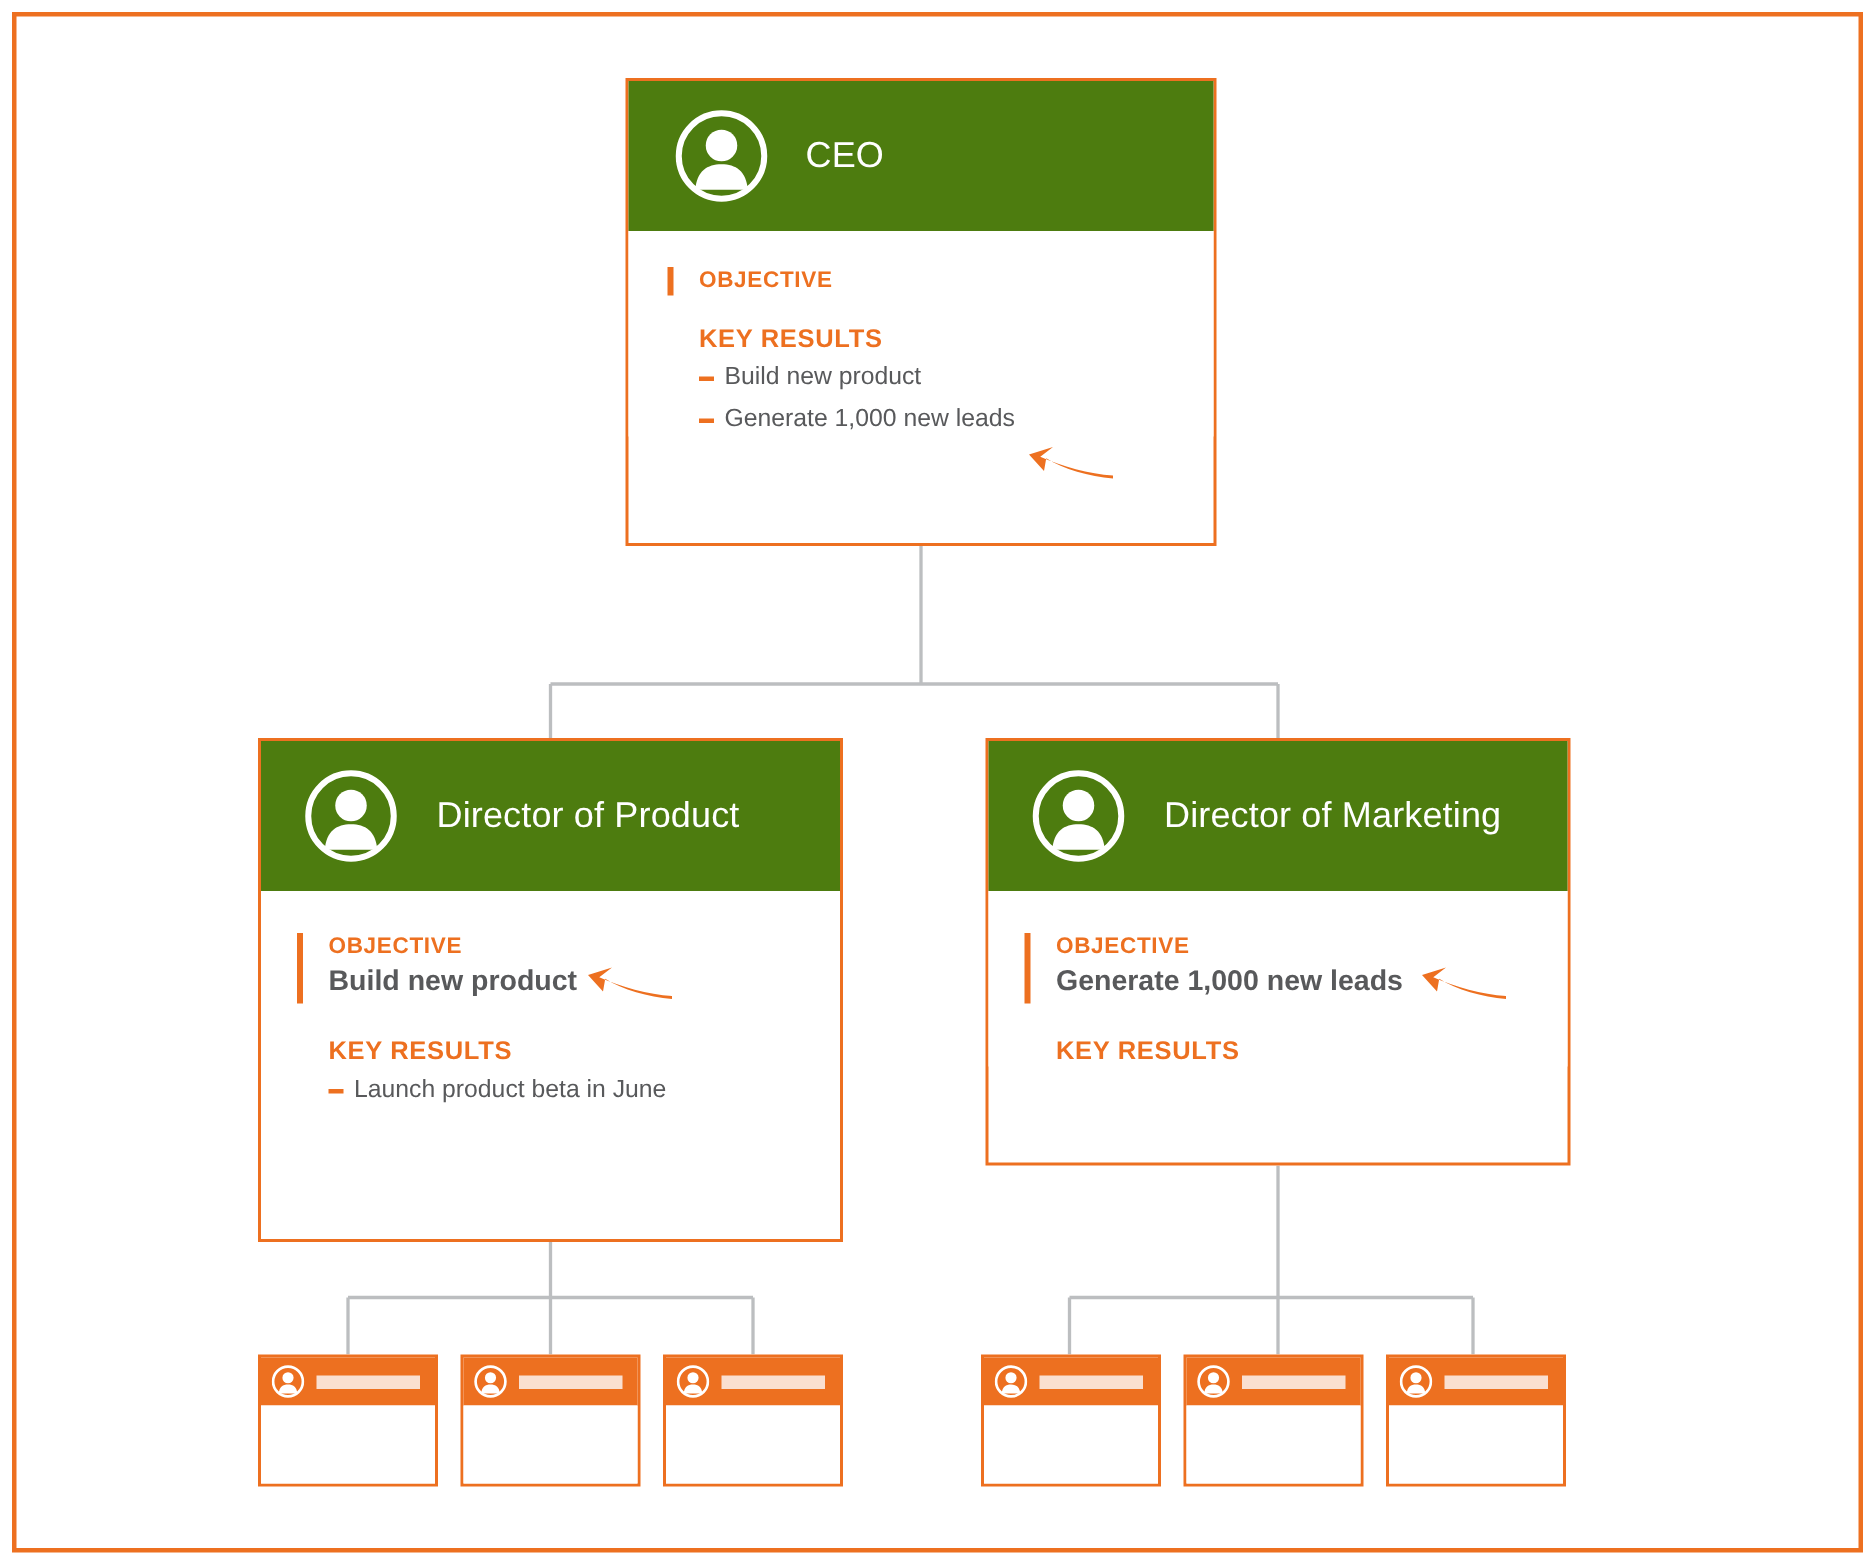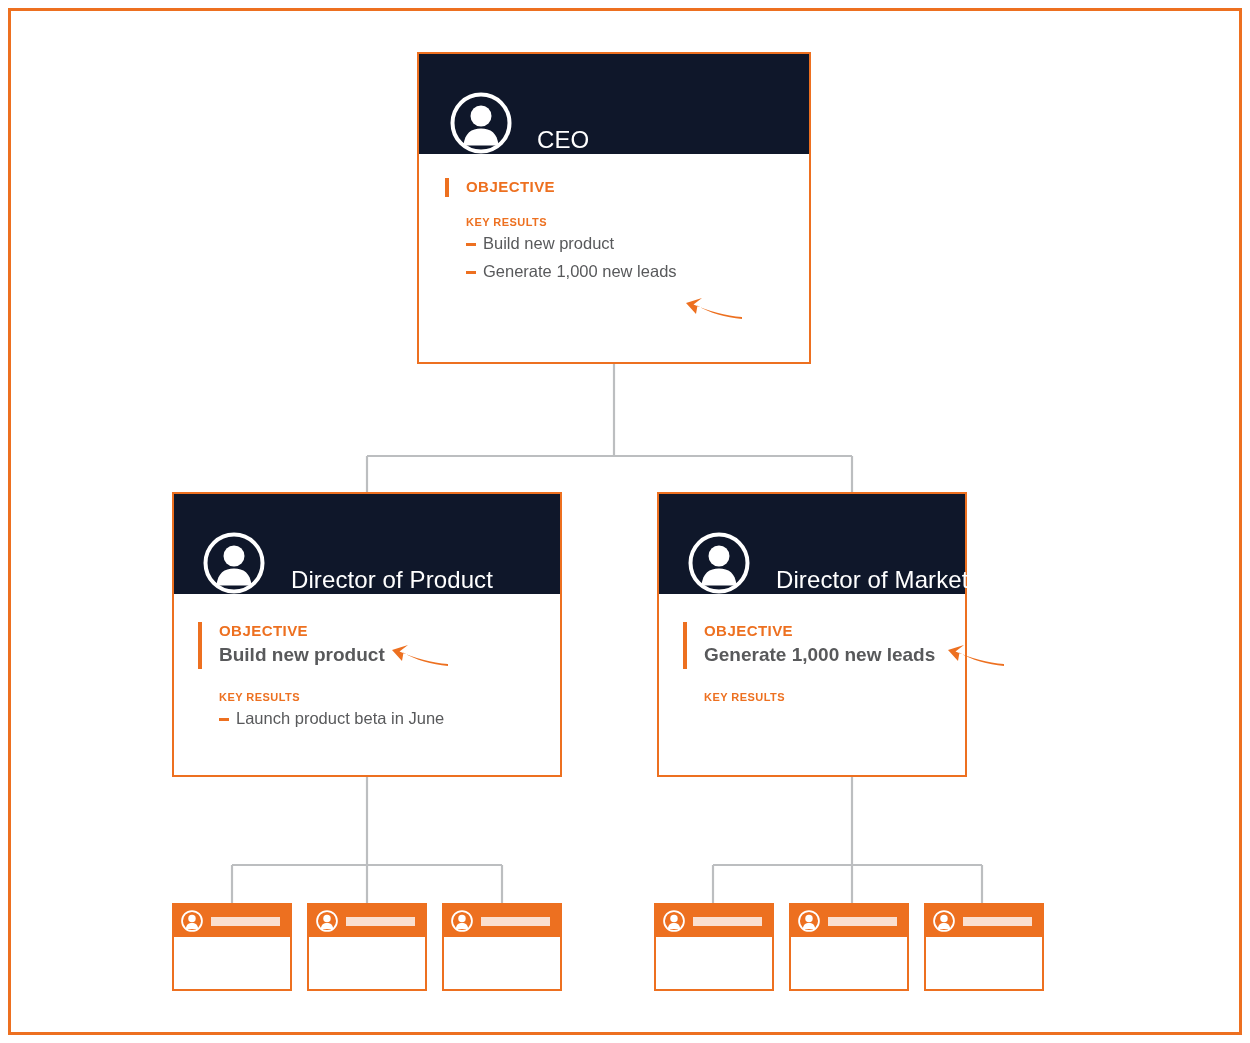--- a/index.html
+++ b/index.html
@@ -36,23 +36,23 @@
   }
 
   
   .card {
     position: absolute;
     background: #ffffff;
     border: 2px solid #ED7020;
     box-sizing: border-box;
   }
   .card-header {
-    background: #0f172a;
+    background: #4d7c0f;
     display: flex;
-    align-items: flex-end;
+    align-items: center;
     box-sizing: border-box;
   }
   .card-title {
     color: #ffffff;
     font-size: 24px;
     font-weight: 400;
     letter-spacing: .1px;
     white-space: nowrap;
   }
   .card-body {
@@ -70,21 +70,21 @@
     font-weight: bold;
     letter-spacing: .45px;
   }
   .objective-text {
     color: #58595B;
     font-weight: bold;
     line-height: 1.28;
   }
   .kr-heading {
     color: #ED7020;
-    font-size: 11px;
+    font-size: 17px;
     font-weight: bold;
     letter-spacing: .45px;
   }
   .kr-list {
     list-style: none;
     margin: 0;
     padding: 0;
   }
   .kr-item {
     position: relative;
@@ -193,21 +193,21 @@
       </div>
     </div>
   </div>
 
   <span class="arrow" style="left:682px; top:290px;">
     <svg width="62" height="34" viewBox="0 0 62 34" xmlns="http://www.w3.org/2000/svg">
       <path d="M60 27 C44 26 26 21 11.5 14.5 L20 8 L4 13 L14 24 L15.5 15.5 C27 23 44 27.5 60 29 Z" fill="#ED7020"></path>
     </svg>
   </span>
 
-  <div class="card" style="left:172px; top:492px; width:390px; height:285px;">
+  <div class="card" style="left:172px; top:492px; width:390px; height:336px;">
     <div class="card-header" style="height:100px; padding-left:29px;">
       <span>
         <svg class="avatar" width="62" height="62" viewBox="0 0 62 62" xmlns="http://www.w3.org/2000/svg">
           <circle cx="31" cy="31" r="28.5" fill="none" stroke="#ffffff" stroke-width="4"></circle>
           <circle cx="31" cy="24" r="10.5" fill="#ffffff"></circle>
           <path d="M13.5 53.5 C14.5 41 21.5 36.5 31 36.5 C40.5 36.5 47.5 41 48.5 53.5 Z" fill="#ffffff"></path>
         </svg>
       </span>
       <span class="card-title" style="margin-left:26px;">Director of Product</span>
     </div>
@@ -229,21 +229,21 @@
       </div>
     </div>
   </div>
 
   <span class="arrow" style="left:388px; top:637px;">
     <svg width="62" height="34" viewBox="0 0 62 34" xmlns="http://www.w3.org/2000/svg">
       <path d="M60 27 C44 26 26 21 11.5 14.5 L20 8 L4 13 L14 24 L15.5 15.5 C27 23 44 27.5 60 29 Z" fill="#ED7020"></path>
     </svg>
   </span>
 
-  <div class="card" style="left:657px; top:492px; width:310px; height:285px;">
+  <div class="card" style="left:657px; top:492px; width:390px; height:285px;">
     <div class="card-header" style="height:100px; padding-left:29px;">
       <span>
         <svg class="avatar" width="62" height="62" viewBox="0 0 62 62" xmlns="http://www.w3.org/2000/svg">
           <circle cx="31" cy="31" r="28.5" fill="none" stroke="#ffffff" stroke-width="4"></circle>
           <circle cx="31" cy="24" r="10.5" fill="#ffffff"></circle>
           <path d="M13.5 53.5 C14.5 41 21.5 36.5 31 36.5 C40.5 36.5 47.5 41 48.5 53.5 Z" fill="#ffffff"></path>
         </svg>
       </span>
       <span class="card-title" style="margin-left:26px;">Director of Marketing</span>
     </div>

